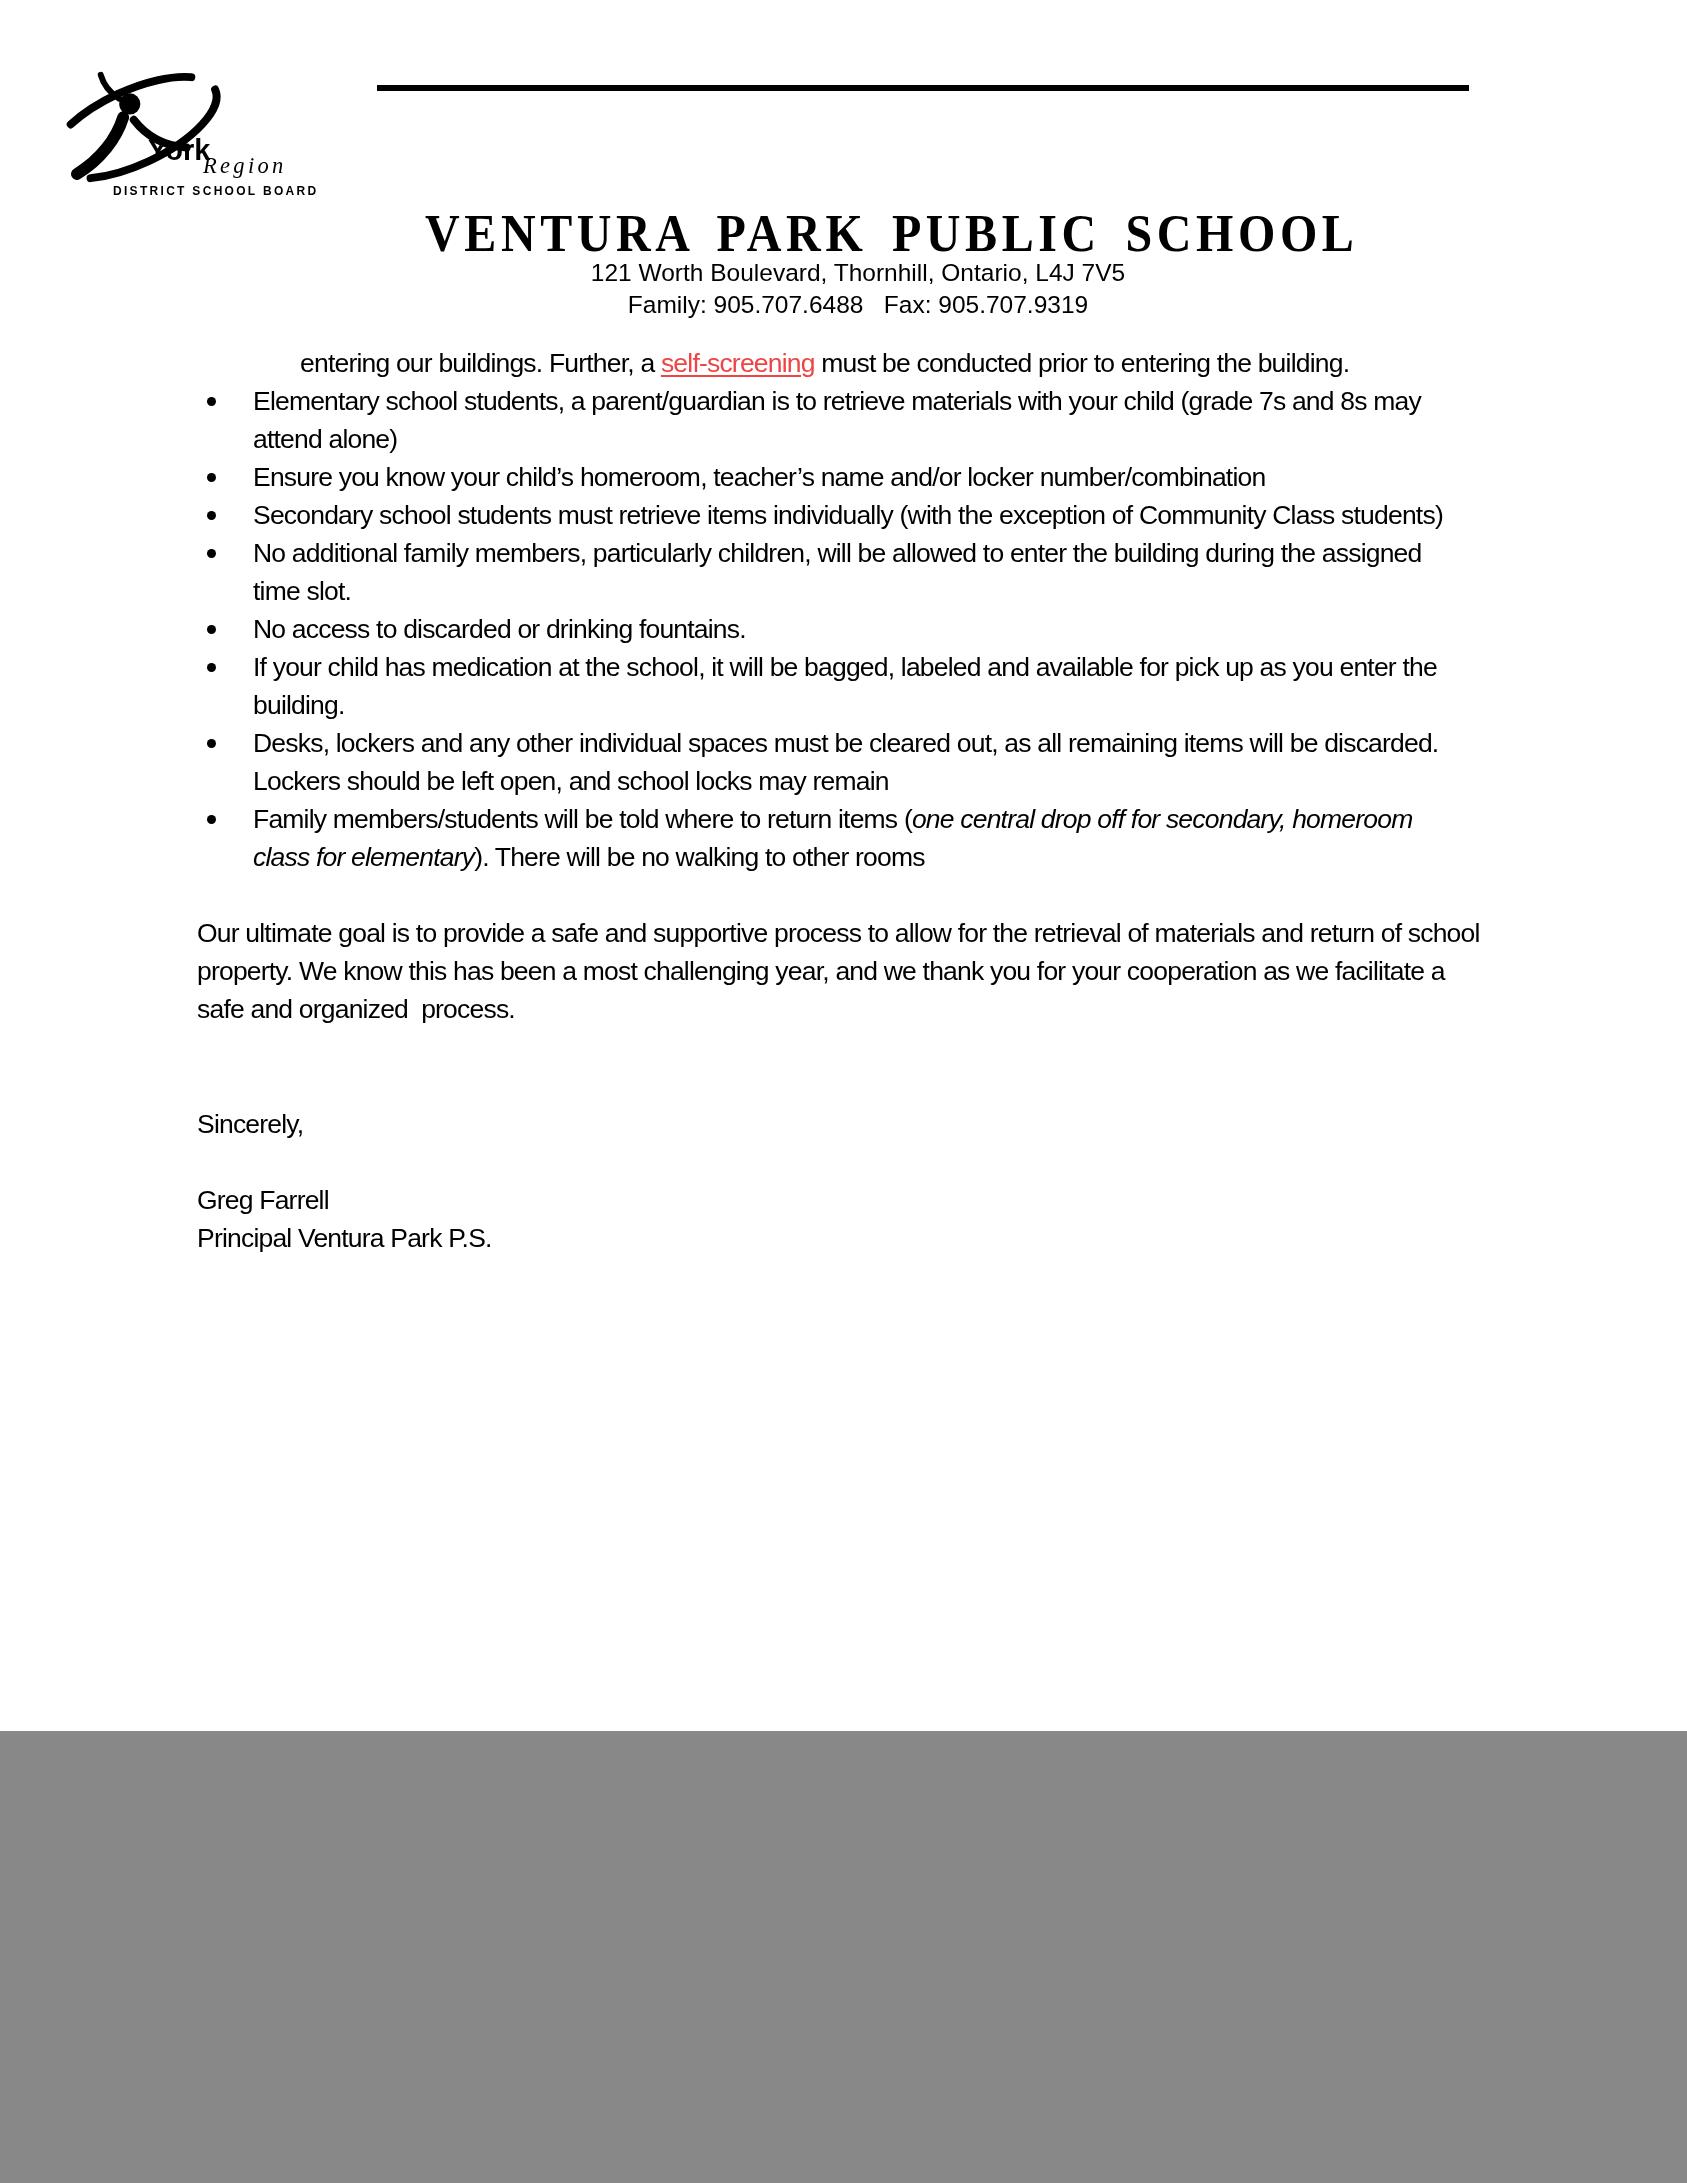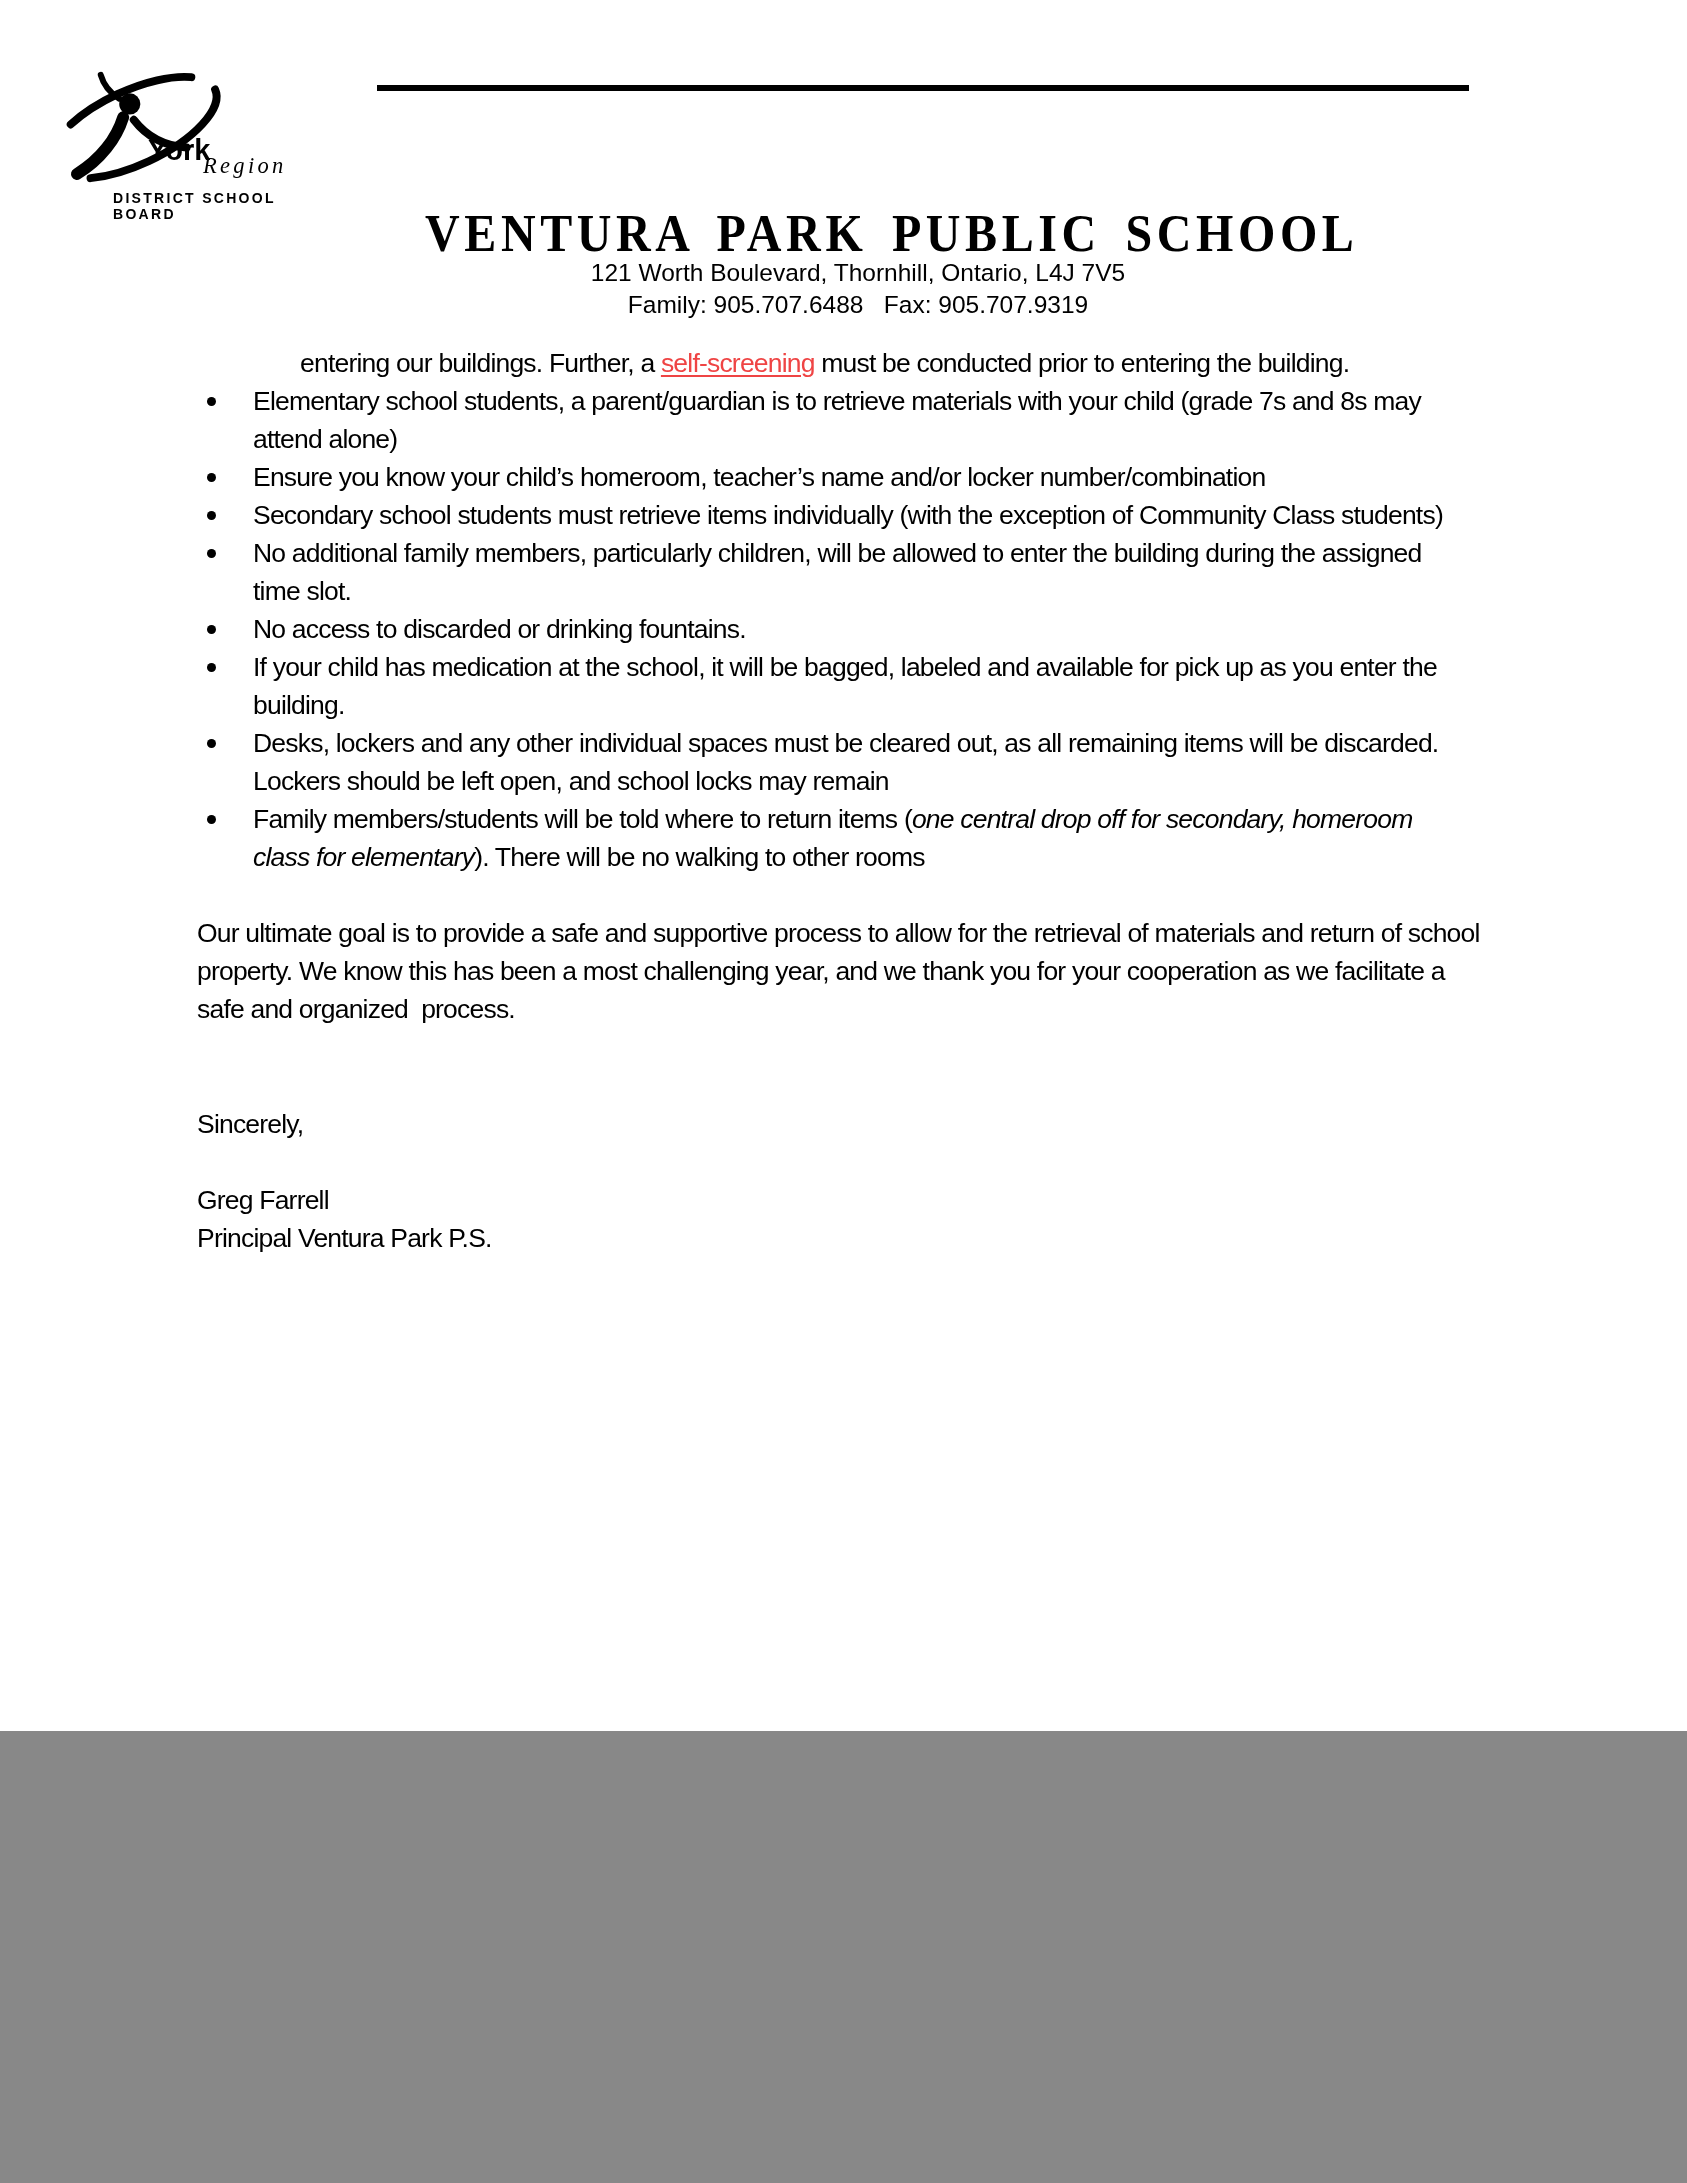--- a/index.html
+++ b/index.html
@@ -31,22 +31,22 @@
   .logo-york {
     position: absolute; left: 112px; top: 74px;
     font-size: 29px; font-weight: bold; letter-spacing: 0px;
   }
   .logo-region {
     position: absolute; left: 167px; top: 93px;
     font-family: "Liberation Serif", serif;
     font-style: italic; font-size: 22.5px; letter-spacing: 3.3px;
   }
   .logo-board {
-    position: absolute; left: 77px; top: 130px;
-    font-size: 14px; font-weight: bold; letter-spacing: 2.3px;
+    position: absolute; left: 77px; top: 124px;
+    font-size: 12px; font-weight: bold; letter-spacing: 2.3px;
   }
   .school-name {
     position: absolute; left: 425px; top: 202px;
     font-family: "Liberation Serif", serif;
     font-weight: bold; font-size: 48px;
     letter-spacing: 4.6px; word-spacing: 8px;
     transform: scaleY(1.12); transform-origin: left top;
     white-space: nowrap;
   }
   .addr-line {

